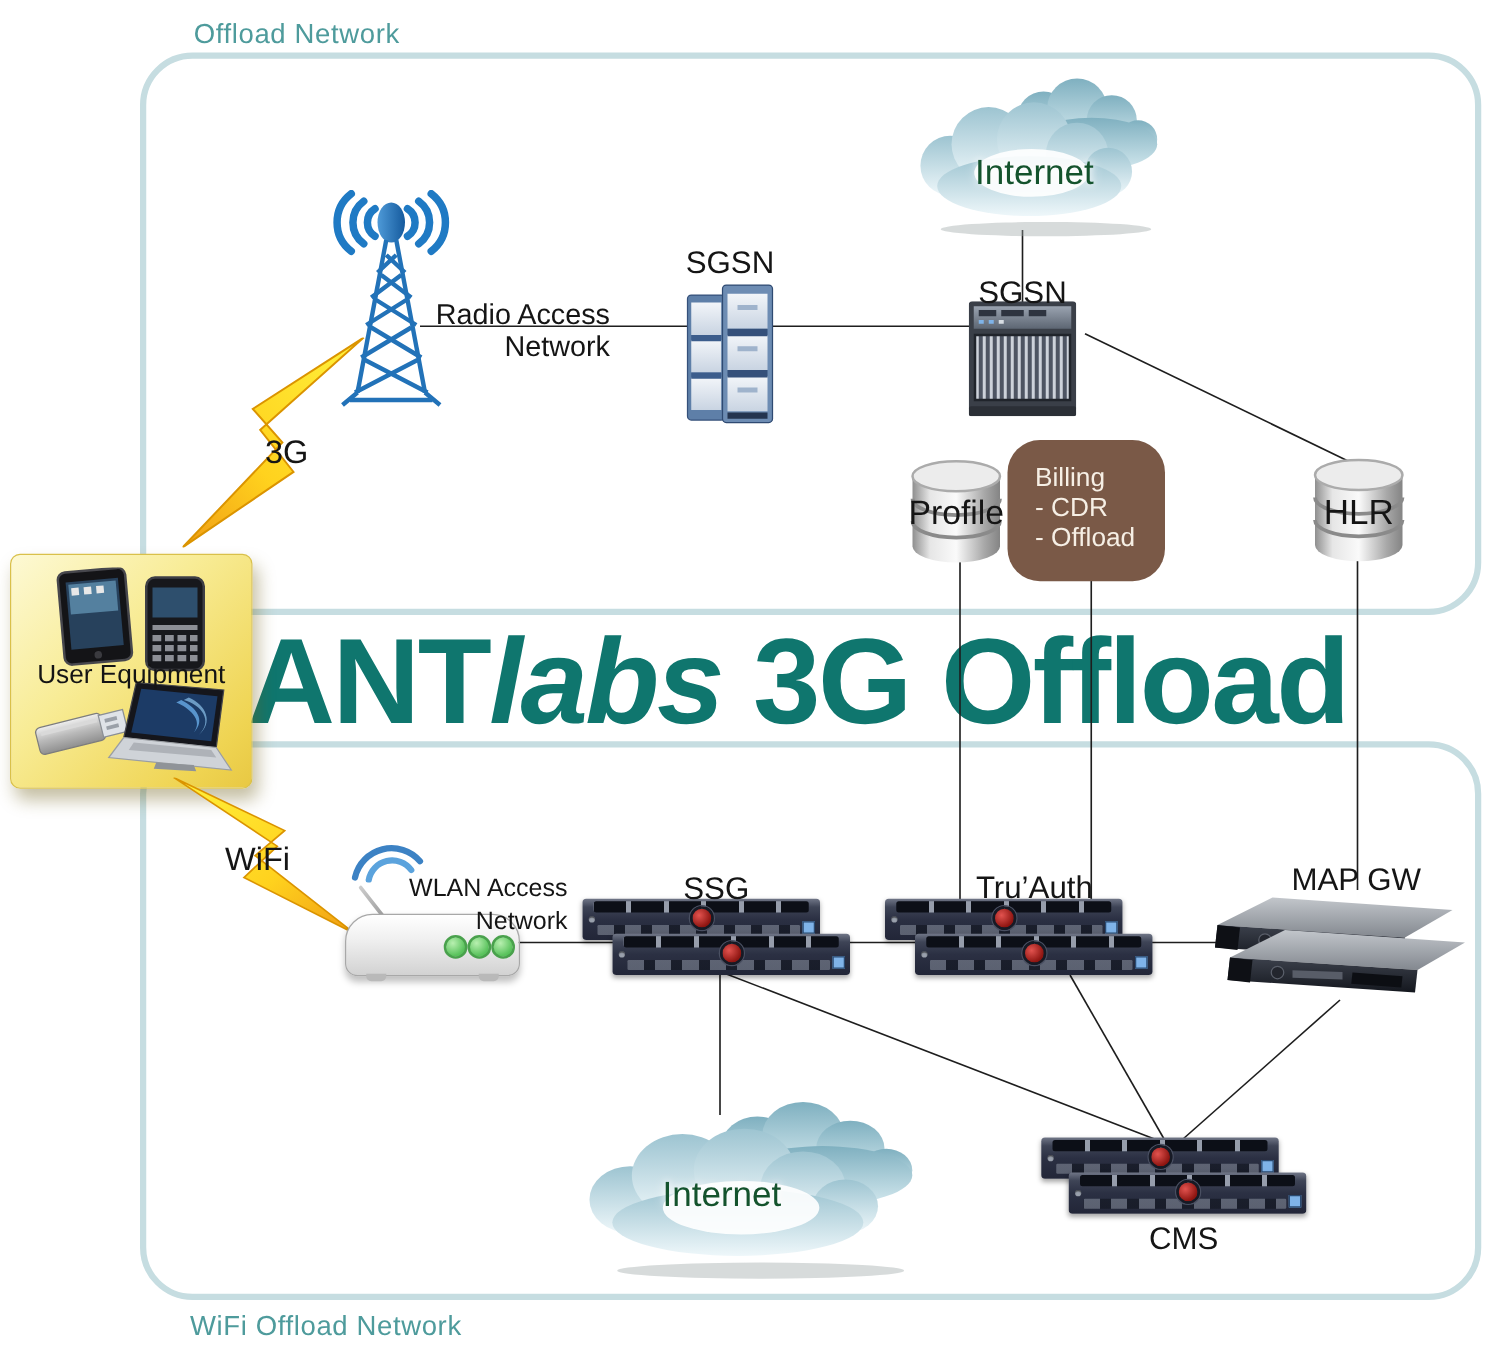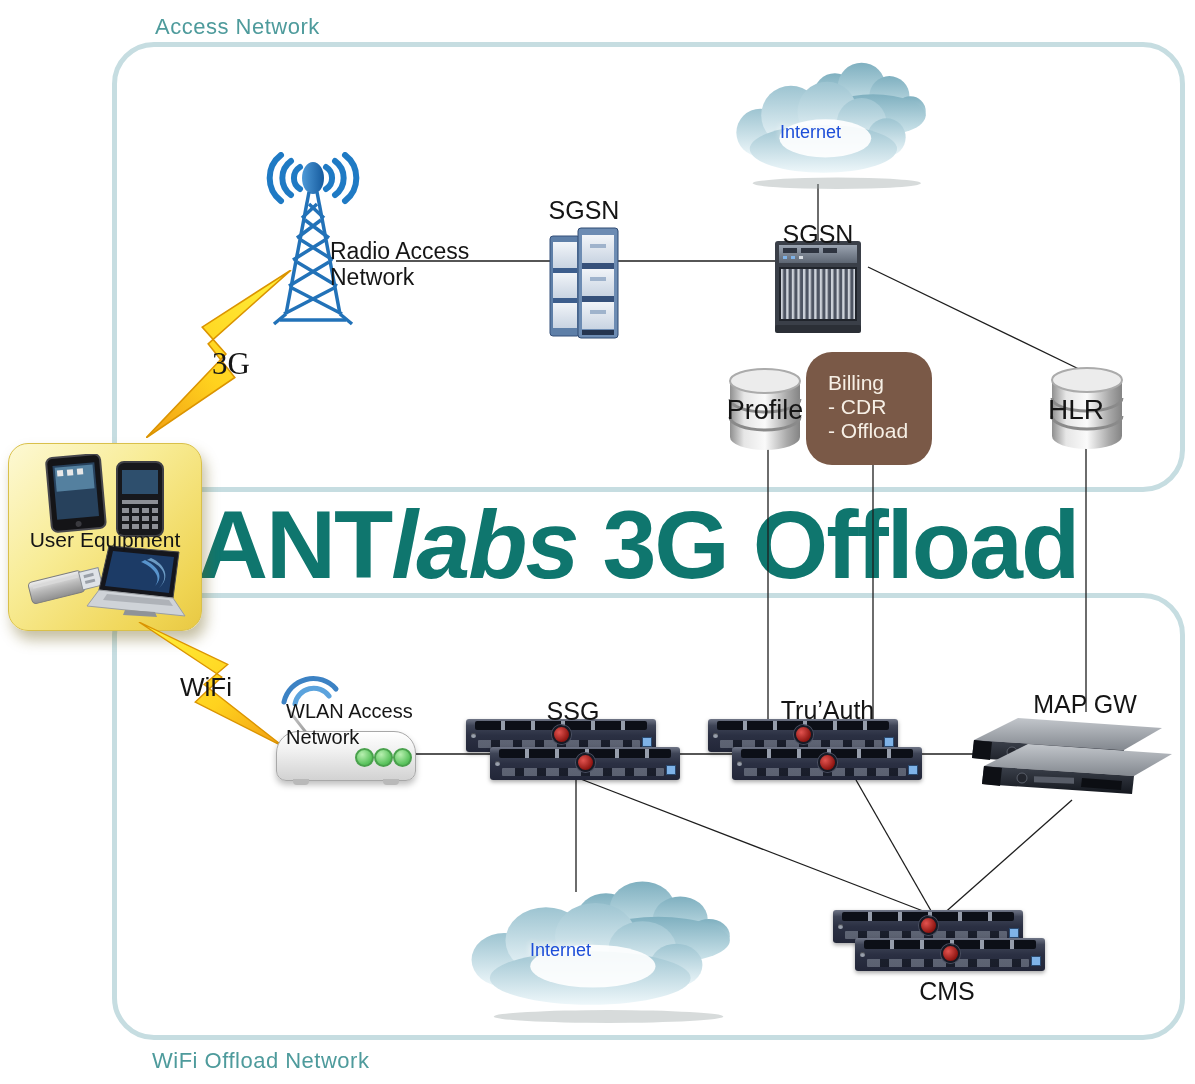--- a/index.html
+++ b/index.html
@@ -19,32 +19,32 @@
   
   .watermark{
     position:absolute;left:198px;top:496px;font-size:97px;font-weight:bold;color:#0f766e;
     white-space:nowrap;letter-spacing:-2px;z-index:1;line-height:1.0;
   }
   .watermark .it{font-style:italic;}
   
   #lines-layer{position:absolute;left:0;top:0;z-index:3;}
   #lines-layer line{stroke:#1e1e1e;stroke-width:1.3;}
   
-  .node-label{position:absolute;color:#151515;z-index:6;font-size:25px;}
+  .node-label{position:absolute;color:#151515;z-index:6;font-size:25px;text-align:right;}
   .center{text-align:center;}
   
   .node{position:absolute;z-index:4;}
   
   .billing-box{
     position:absolute;z-index:4;box-sizing:border-box;background:#7a5947;border-radius:26px;
     color:#f6efe5;font-size:21px;line-height:24px;padding:19px 10px 10px 22px;
   }
   
   .ue-box{
-    position:absolute;z-index:4;border-radius:20px;border:1px solid #d9c04a;
+    position:absolute;z-index:4;border-radius:8px;border:1px solid #d9c04a;
     background:linear-gradient(135deg,#fdf9d4 0%,#f8ec96 40%,#efd452 85%,#e8c843 100%);
     box-shadow:4px 9px 14px rgba(110,95,25,.40);
   }
   .ue-label{position:absolute;left:0;right:0;top:84px;text-align:center;font-size:21px;color:#141414;z-index:7;}
   
   .rack{
     position:absolute;width:190px;height:33px;border-radius:3px;
     background:linear-gradient(180deg,#707687 0%,#3e4456 20%,#2b3043 50%,#222638 100%);
     box-shadow:0 2px 4px rgba(0,0,0,.35);
   }
@@ -68,32 +68,32 @@
     position:absolute;z-index:4;width:138px;height:48px;border-radius:22px 22px 10px 10px;
     background:linear-gradient(180deg,#ffffff 0%,#f0f0f0 40%,#d2d2d2 100%);
     border:1px solid #a8a8a8;box-shadow:0 4px 6px rgba(0,0,0,.25);
   }
   .router .led{position:absolute;top:16px;width:15px;height:15px;border-radius:50%;
     background:radial-gradient(circle at 35% 30%,#b8f0b0,#59c25c 70%);border:2px solid #49a14c;}
   .router .foot{position:absolute;bottom:-5px;width:16px;height:6px;border-radius:0 0 4px 4px;background:#b9b9b9;}
   .antenna{position:absolute;z-index:4;width:3px;height:42px;background:linear-gradient(#cdcdcd,#8d8d8d);
     transform:rotate(-38deg);transform-origin:bottom center;border-radius:2px;}
   
-  .cloud-label{position:absolute;color:#1d4ed8;font-size:18px;z-index:6;text-shadow:0 0 6px #fff,0 0 10px #fff;}
+  .cloud-label{position:absolute;color:#14532d;font-size:28px;z-index:6;text-shadow:0 0 6px #fff,0 0 10px #fff;}
 </style>
 </head>
 <body>
 
 <div class="watermark">
   <span>ANT</span><span class="it">labs</span><span> 3G Offload</span>
 </div>
 
 <div class="region-box" style="left:112px;top:42px;width:1073px;height:450px;"></div>
 <div class="region-box" style="left:112px;top:593px;width:1073px;height:447px;"></div>
-<div class="region-label" style="left:155px;top:14px;">Access Network</div>
+<div class="region-label" style="left:155px;top:14px;">Offload Network</div>
 <div class="region-label" style="left:152px;top:1048px;">WiFi Offload Network</div>
 
 <svg id="lines-layer" width="1195" height="1084">
   <line x1="336" y1="261" x2="552" y2="261"></line>
   <line x1="618" y1="261" x2="778" y2="261"></line>
   <line x1="818" y1="184" x2="818" y2="242"></line>
   <line x1="868" y1="267" x2="1083" y2="371"></line>
   <line x1="768" y1="448" x2="768" y2="722"></line>
   <line x1="873" y1="464" x2="873" y2="722"></line>
   <line x1="1086" y1="448" x2="1086" y2="712"></line>
@@ -176,21 +176,21 @@
     <defs>
         <linearGradient id="bolt3g" x1="0" y1="0" x2="1" y2="1">
           <stop offset="0" stop-color="#fff23c"></stop>
           <stop offset="0.6" stop-color="#ffd21e"></stop>
           <stop offset="1" stop-color="#f09c14"></stop>
         </linearGradient>
       </defs>
     <polygon points="2,0 62,34 46,50 100,100 40,64 58,44" fill="url(#bolt3g)" stroke="#db9400" stroke-width="1"></polygon>
   </svg>
 </div>
-<div class="node-label" style="left:212px;top:346px;font-size:31px;z-index:7;font-family:Liberation Serif, serif;">3G</div>
+<div class="node-label" style="left:212px;top:346px;font-size:26px;z-index:7;">3G</div>
 
 <div class="node" style="left:548px;top:226px;width:72px;height:114px;">
   <svg width="72" height="114" viewBox="0 0 72 114">
     <defs>
         <linearGradient id="sgsnf" x1="0" y1="0" x2="0" y2="1">
           <stop offset="0" stop-color="#f2f5f9"></stop>
           <stop offset="1" stop-color="#c9d4e2"></stop>
         </linearGradient>
       </defs>
 
@@ -276,21 +276,21 @@
           <stop offset="0.5" stop-color="#fafafa"></stop>
           <stop offset="0.82" stop-color="#a8a8a8"></stop>
           <stop offset="1" stop-color="#848484"></stop>
     </linearGradient>
       </defs>
     <path d="M4,14 V70 a35,13 0 0 0 70,0 V14" fill="url(#cyl2)"></path>
     <path d="M4,32 a35,13 0 0 0 70,0" fill="none" stroke="#8a8a8a" stroke-width="3"></path>
     <path d="M4,50 a35,13 0 0 0 70,0" fill="none" stroke="#8a8a8a" stroke-width="3"></path>
     <ellipse cx="39" cy="14" rx="35" ry="12" fill="#ececec" stroke="#ababab" stroke-width="2"></ellipse>
   </svg>
-  <span class="node-label" style="left:0;right:0;top:28px;font-size:28px;text-align:left;position:absolute;">HLR</span>
+  <span class="node-label" style="left:0;right:0;top:28px;font-size:28px;text-align:center;position:absolute;">HLR</span>
 </div>
 
 <div class="ue-box" style="left:8px;top:443px;width:192px;height:186px;">
   <svg class="abs" style="left:34px;top:10px;" width="66" height="80" viewBox="0 0 66 80">
     <g transform="rotate(-5 33 40)">
       <rect x="6" y="2" width="54" height="74" rx="6" fill="#141417" stroke="#47474d" stroke-width="2"></rect>
       <rect x="12" y="10" width="42" height="54" fill="#27415c"></rect>
       <rect x="14" y="12" width="38" height="24" fill="#54809f"></rect>
       <g fill="#e8e8e8">
           <rect x="16" y="15" width="6" height="6"></rect>

